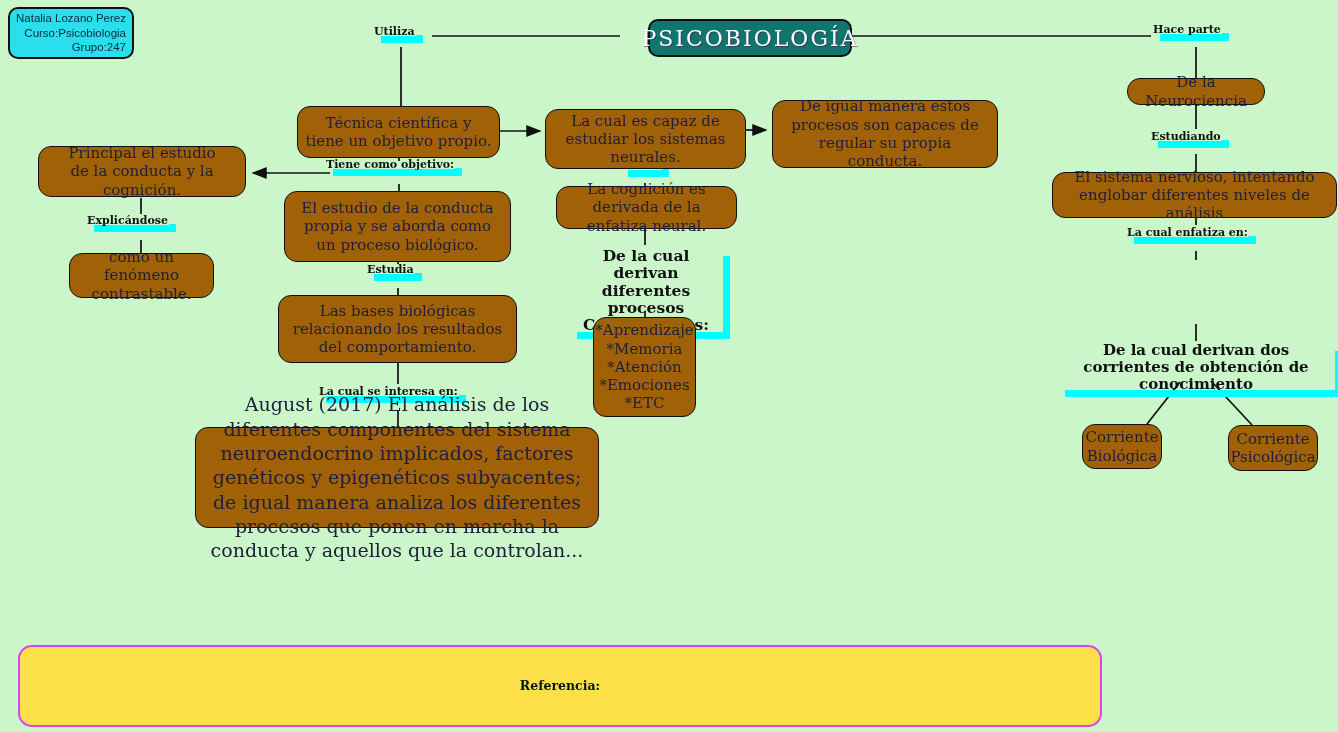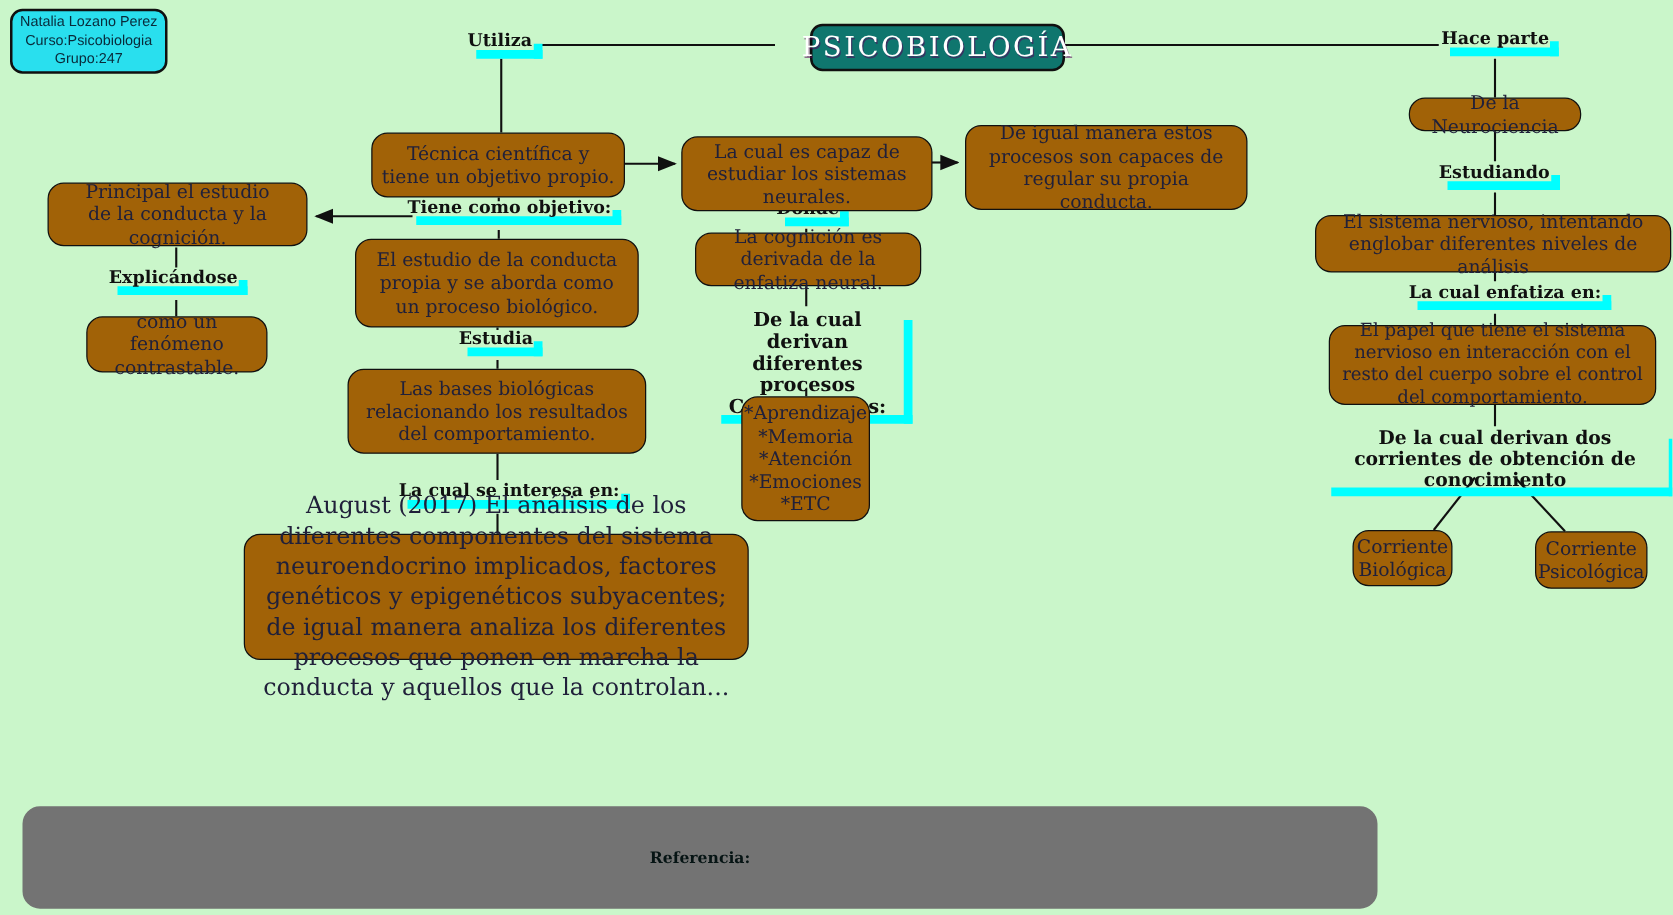--- a/index.html
+++ b/index.html
@@ -3,39 +3,39 @@
 <meta charset="utf-8">
 <style>
   html,body{margin:0;padding:0;background:#caf6ca;}
   #canvas{position:relative;width:1338px;height:732px;background:#caf6ca;
           font-family:"DejaVu Serif",serif;overflow:hidden;}
   svg.wires{position:absolute;left:0;top:0;z-index:1;}
   .box{position:absolute;z-index:2;background:#a16207;border:1.8px solid #101010;
        border-radius:13px;display:flex;align-items:center;justify-content:center;
        text-align:center;color:#20203a;font-size:15px;line-height:1.22;
        padding:3px 7px;box-sizing:border-box;white-space:pre-line;}
-  .lbl{position:absolute;z-index:2;font-weight:bold;font-size:14px;color:#101010;
+  .lbl{position:absolute;z-index:2;font-weight:bold;font-size:11px;color:#101010;
        white-space:nowrap;line-height:1.12;}
   .lbl::after{content:"";position:absolute;left:7px;right:-8px;bottom:-5px;height:7px;
        background:#00ffff;z-index:-1;}
   .lbl::before{content:"";position:absolute;right:-8px;top:9px;bottom:-5px;width:7px;
        background:#00ffff;z-index:-1;}
   .lbl.multi{white-space:normal;text-align:center;}
   #title-box{position:absolute;left:648px;top:19px;width:200px;height:34px;z-index:2;
        background:#0f766e;border:2.2px solid #101010;border-radius:10px;
        display:flex;align-items:center;justify-content:center;
        color:#ffffff;font-weight:normal;font-size:22px;letter-spacing:2px;
        text-shadow:1px 1px 0 rgba(90,0,90,.55);}
   #author-box{position:absolute;left:8px;top:7px;width:122px;height:48px;z-index:2;
        background:#29dfee;border:2px solid #101010;border-radius:10px;
-       display:flex;align-items:center;justify-content:center;text-align:center;
+       display:flex;align-items:center;justify-content:center;text-align:right;
        font-family:"Liberation Sans",sans-serif;font-size:11.5px;line-height:1.3;
        color:#092a3a;white-space:pre-line;}
   #reference-box{position:absolute;left:18px;top:645px;width:1080px;height:78px;z-index:2;
-       background:#737373;border:2px solid #737373;border-radius:14px;
+       background:#fde047;border:2px solid #d946ef;border-radius:14px;
        display:flex;flex-direction:column;align-items:center;justify-content:center;
        text-align:center;font-weight:bold;font-size:12.5px;line-height:1.45;color:#061414;}.f135{font-size:19px;line-height:1.28;}.f145{font-size:14.5px;}
 </style>
 </head>
 <body>
 
 <div id="canvas">
 
   <svg class="wires" width="1338" height="732" viewBox="0 0 1338 732">
     <defs>
@@ -101,21 +101,20 @@
   <div class="box" style="left:278px;top:295px;width:239px;height:68px">Las bases biológicas relacionando los resultados del comportamiento.</div>
   <div class="box" style="left:556px;top:186px;width:181px;height:43px">La cognición es derivada de la enfatiza neural.</div>
   <div class="box" style="left:593px;top:317px;width:103px;height:100px">*Aprendizaje
 *Memoria
 *Atención
 *Emociones
 *ETC</div>
   <div class="box f135" style="left:195px;top:427px;width:404px;height:101px">August (2017) El análisis de los diferentes componentes del sistema neuroendocrino implicados, factores genéticos y epigenéticos subyacentes; de igual manera analiza los diferentes procesos que ponen en marcha la conducta y aquellos que la controlan...</div>
   <div class="box" style="left:1127px;top:78px;width:138px;height:27px">De la Neurociencia</div>
   <div class="box" style="left:1052px;top:172px;width:285px;height:46px">El sistema nervioso, intentando englobar diferentes niveles de análisis</div>
-  <div class="box f145" style="left:1063px;top:260px;width:262px;height:64px">El papel que tiene el sistema nervioso en interacción con el resto del cuerpo sobre el control del comportamiento.</div>
   <div class="box" style="left:1082px;top:424px;width:80px;height:45px">Corriente
 Biológica</div>
   <div class="box" style="left:1228px;top:425px;width:90px;height:46px">Corriente
 Psicológica</div>
 
   <div id="reference-box">
     <span>Referencia:</span>
   </div>
 
 </div>

